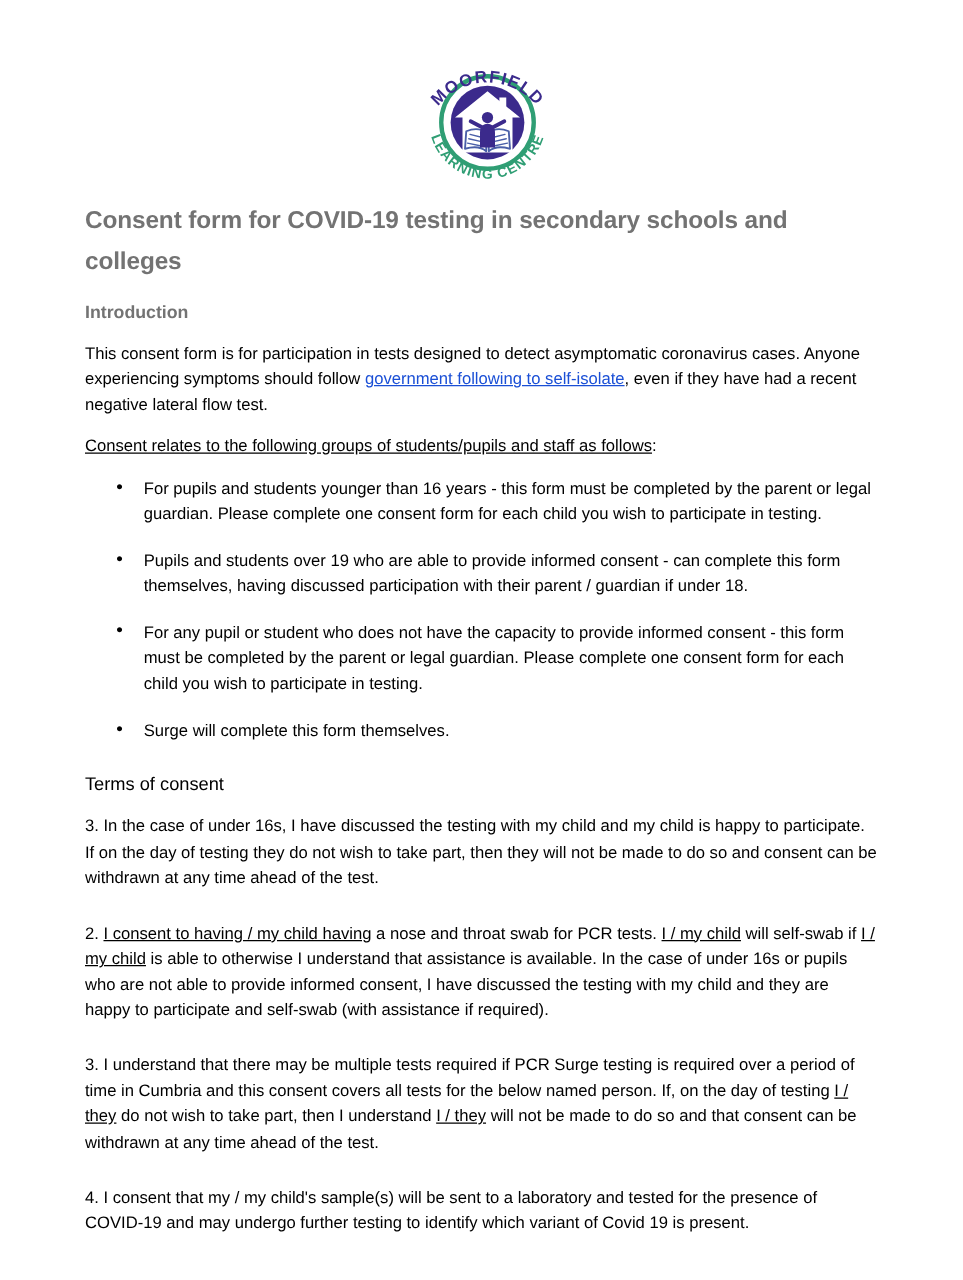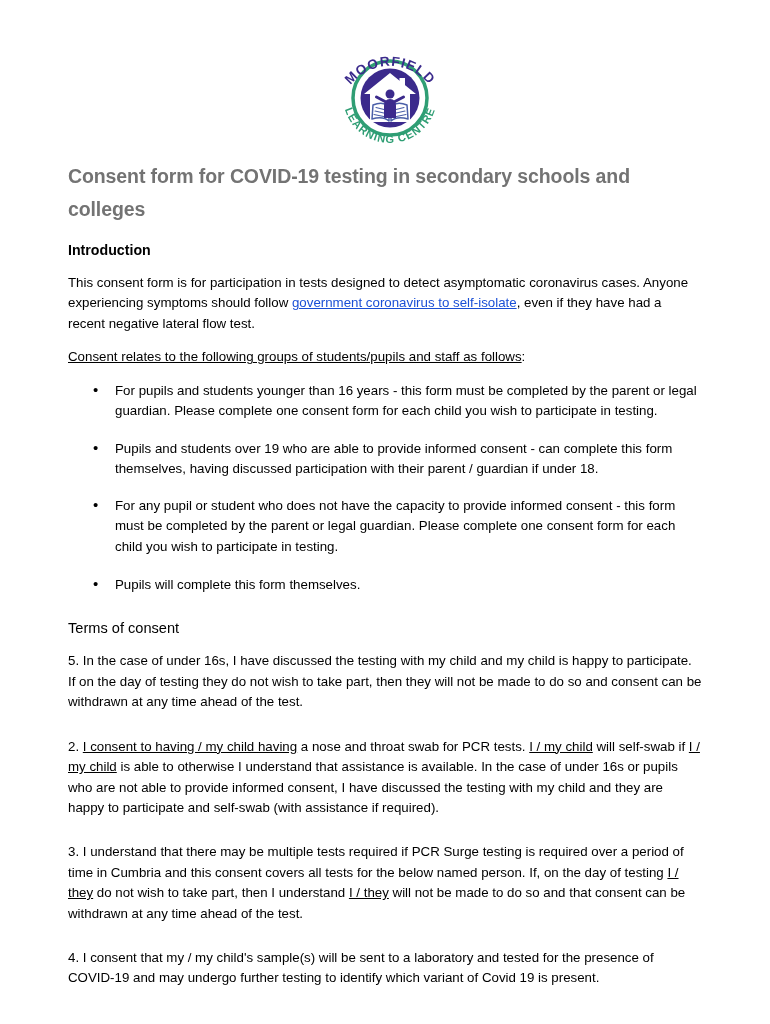--- a/index.html
+++ b/index.html
@@ -49,21 +49,21 @@
     margin: 0 0 0 0;
     letter-spacing: -0.1px;
     color: #737373;
   }
 
   h2.section-heading {
     font-size: 14.2px;
     font-weight: bold;
     line-height: 20px;
     margin: 14px 0 0 0;
-    color: #000000;
+    color: #737373;
   }
   h2.terms-heading {
     font-size: 14.6px;
     font-weight: normal;
     line-height: 20px;
     margin: 23px 0 0 0;
     color: #000;
   }
 
   p.body-para {
@@ -152,37 +152,37 @@
       </text>
     </svg>
   </div>
 
   <div class="content">
 
     <h1 class="doc-title">Consent form for COVID-19 testing in secondary schools and colleges</h1>
 
     <h2 class="section-heading">Introduction</h2>
 
-    <p class="body-para"><span>This consent form is for participation in tests designed to detect asymptomatic coronavirus cases. Anyone experiencing symptoms should follow </span><a class="inline-link" href="#">government coronavirus to self-isolate</a><span>, even if they have had a recent negative lateral flow test.</span></p>
+    <p class="body-para"><span>This consent form is for participation in tests designed to detect asymptomatic coronavirus cases. Anyone experiencing symptoms should follow </span><a class="inline-link" href="#">government following to self-isolate</a><span>, even if they have had a recent negative lateral flow test.</span></p>
 
     <p class="body-para"><span class="u">Consent relates to the following groups of students/pupils and staff as follows</span><span>:</span></p>
 
     <ul class="bullets">
       <li><span class="b">For pupils and students younger than 16 years</span><span> - this form must be completed by the parent or legal guardian. Please complete one consent form for each child you wish to participate in testing.</span></li>
 
       <li class="tight-lines"><span class="b">Pupils and students over 19 who are able to provide informed consent</span><span> - can complete this form themselves, having discussed participation with their parent / guardian if under 18.</span></li>
 
       <li><span class="b">For any pupil or student who does not have the capacity to provide informed consent</span><span> - this form must be completed by the parent or legal guardian. Please complete one consent form for each child you wish to participate in testing.</span></li>
 
-      <li><span class="b">Pupils</span><span> will complete this form themselves.</span></li>
+      <li><span class="b">Surge</span><span> will complete this form themselves.</span></li>
     </ul>
 
     <h2 class="terms-heading">Terms of consent</h2>
 
-    <p class="body-para">5. In the case of under 16s, I have discussed the testing with my child and my child is happy to participate. If on the day of testing they do not wish to take part, then they will not be made to do so and consent can be withdrawn at any time ahead of the test.</p>
+    <p class="body-para">3. In the case of under 16s, I have discussed the testing with my child and my child is happy to participate. If on the day of testing they do not wish to take part, then they will not be made to do so and consent can be withdrawn at any time ahead of the test.</p>
 
     <p class="body-para para-tight"><span>2. </span><span class="u">I consent to having / my child having</span><span> a nose and throat swab for PCR tests. </span><span class="u">I / my child</span><span> will self-swab if </span><span class="u">I / my child</span><span> is able to otherwise I understand that assistance is available. In the case of under 16s or pupils who are not able to provide informed consent, I have discussed the testing with my child and they are happy to participate and self-swab (with assistance if required).</span></p>
 
     <p class="body-para para-tight"><span>3. I understand that there may be multiple tests required if PCR Surge testing is required over a period of time in Cumbria and this consent covers all tests for the below named person. If, on the day of testing </span><span class="u">I / they</span><span> do not wish to take part, then I understand </span><span class="u">I / they</span><span> will not be made to do so and that consent can be withdrawn at any time ahead of the test.</span></p>
 
     <p class="body-para para-tight">4. I consent that my / my child's sample(s) will be sent to a laboratory and tested for the presence of COVID-19 and may undergo further testing to identify which variant of Covid 19 is present.</p>
 
 
   </div>
 </div>

